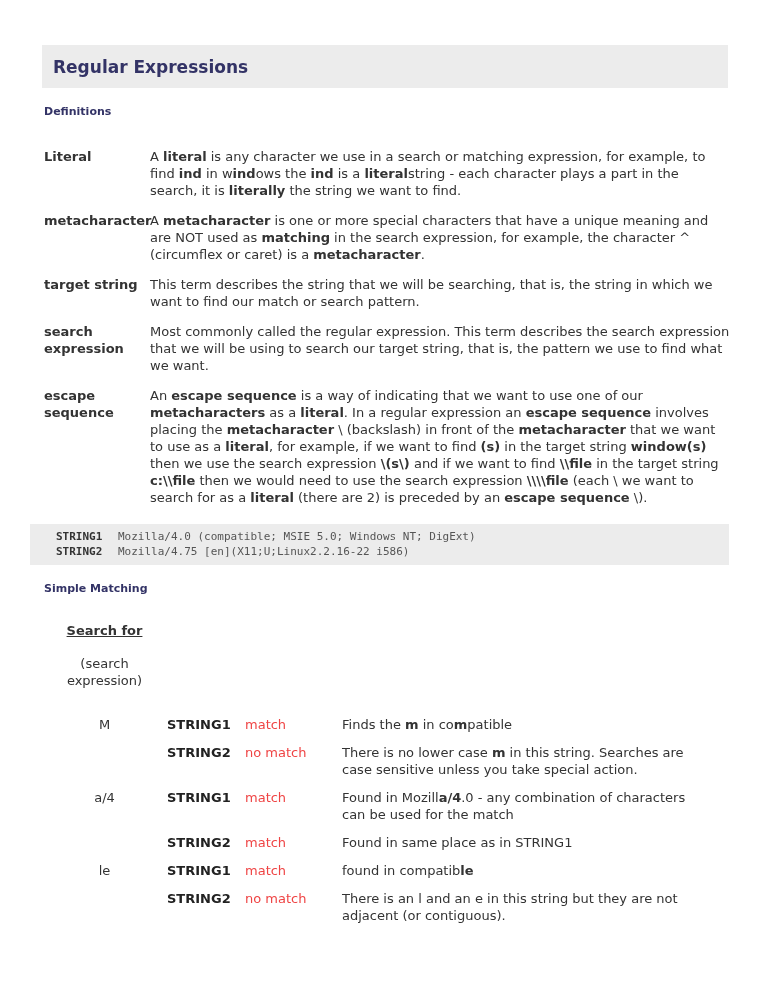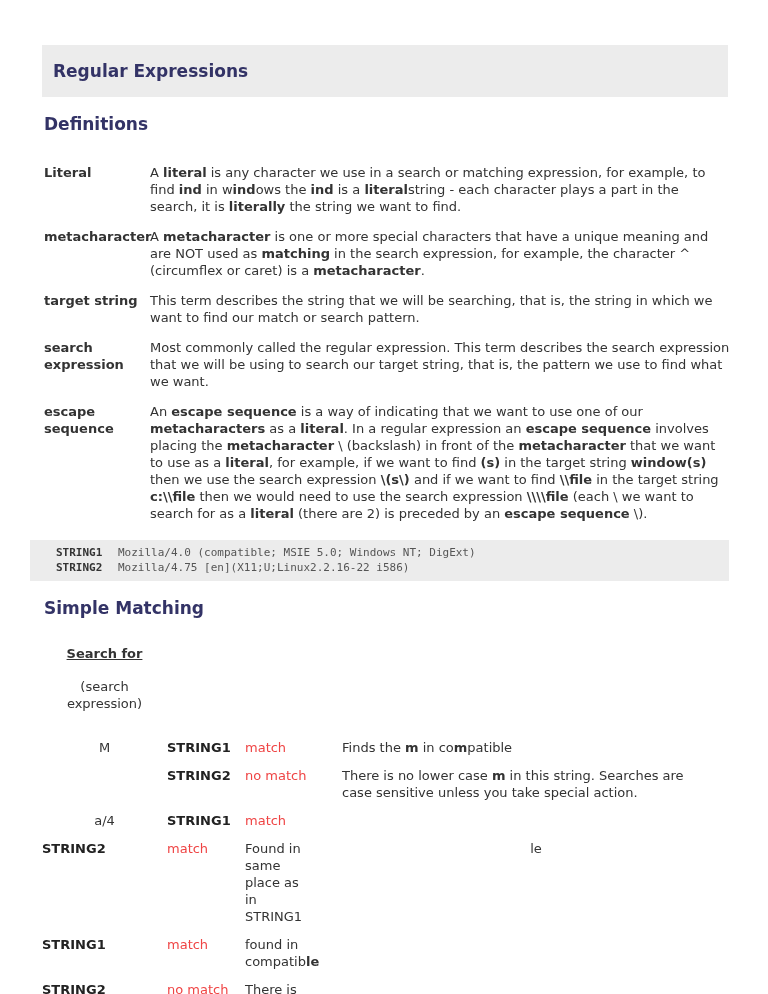--- a/index.html
+++ b/index.html
@@ -6,28 +6,28 @@
   html, body { margin: 0; padding: 0; }
   body {
     width: 768px; height: 994px;
     background: #ffffff;
     font-family: "DejaVu Sans", "Liberation Sans", sans-serif;
     font-size: 13px; color: #333333;
   }
   .page { position: relative; width: 768px; height: 994px; overflow: hidden; }
 
   .title-bar {
-    margin: 45px 40px 0 42px; height: 52px;
+    margin: 45px 40px 0 42px; height: 43px;
     background: #ececec; display: flex; align-items: center;
   }
   .title-bar h1 {
     margin: 0 0 0 11px; font-size: 17px; font-weight: bold; color: #333366;
   }
   h2.section {
-    margin: 17px 0 0 44px; font-size: 17px; font-weight: bold; color: #333366;
+    margin: 17px 0 0 44px; font-size: 11px; font-weight: bold; color: #333366;
   }
 
   .def-table { margin: 30px 38px 0 44px; }
   .def-row { display: grid; grid-template-columns: 106px 1fr; margin-bottom: 13px; line-height: 17px; }
   .def-term { font-weight: bold; padding-right: 8px; }
   .def-text b { font-weight: bold; }
 
   .code-block {
     margin: 18px 39px 0 30px; background: #ececec;
     padding: 5px 8px 6px 26px;
@@ -107,20 +107,21 @@
     <div class="desc-cell"><span>Finds the </span><b>m</b><span> in co</span><b>m</b><span>patible</span></div>
 
     <div class="expr-cell"></div>
     <div class="string-cell">STRING2</div>
     <div class="result-cell">no match</div>
     <div class="desc-cell"><span>There is no lower case </span><b>m</b><span> in this string. Searches are case sensitive unless you take special action.</span></div>
 
     <div class="expr-cell">a/4</div>
     <div class="string-cell">STRING1</div>
     <div class="result-cell">match</div>
+    <div class="desc-cell"><span>Found in Mozill</span><b>a/4</b><span>.0 - any combination of characters can be used for the match</span></div>
 
     <div class="expr-cell"></div>
     <div class="string-cell">STRING2</div>
     <div class="result-cell">match</div>
     <div class="desc-cell"><span>Found in same place as in STRING1</span></div>
 
     <div class="expr-cell">le</div>
     <div class="string-cell">STRING1</div>
     <div class="result-cell">match</div>
     <div class="desc-cell"><span>found in compatib</span><b>le</b></div>

